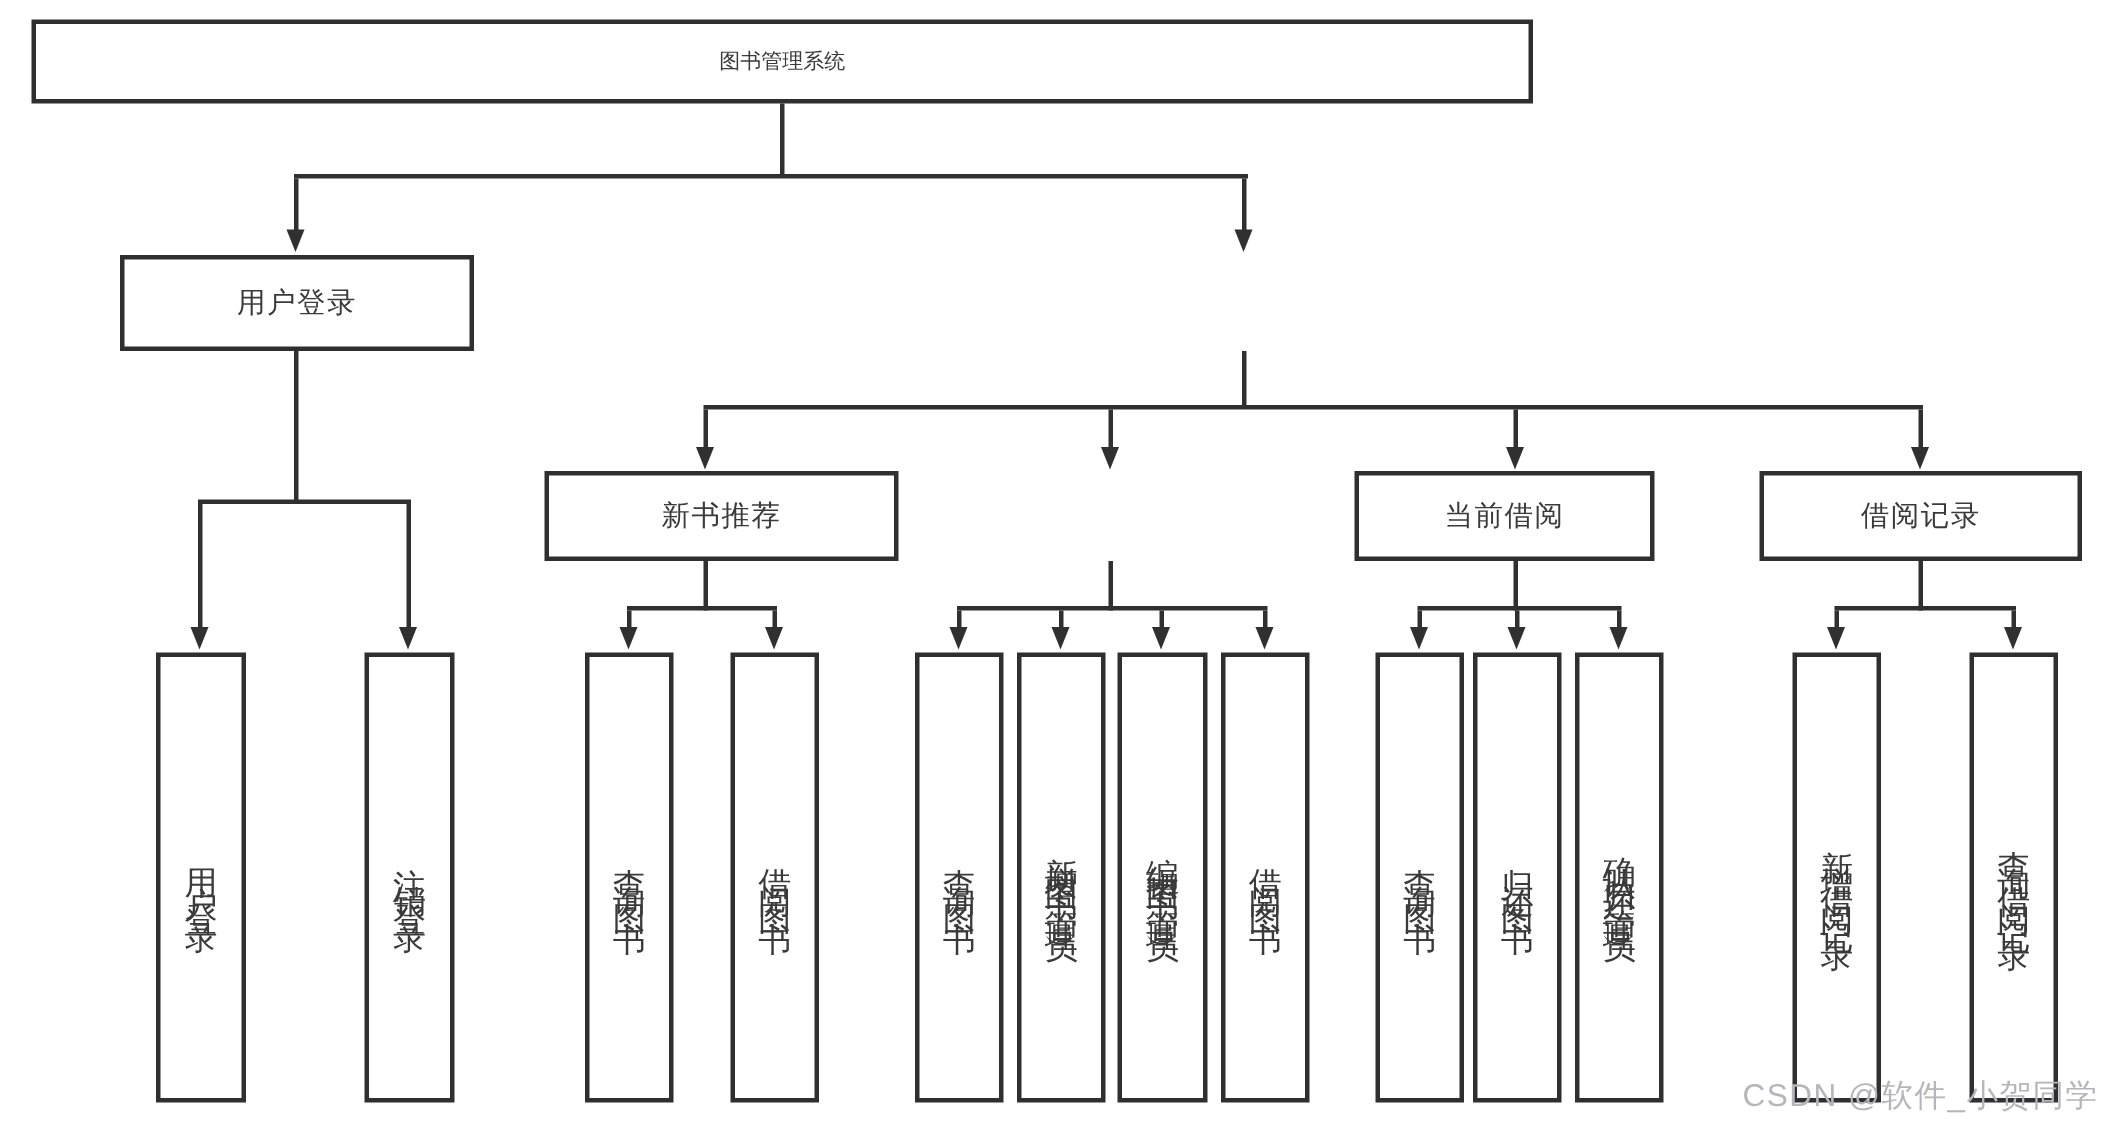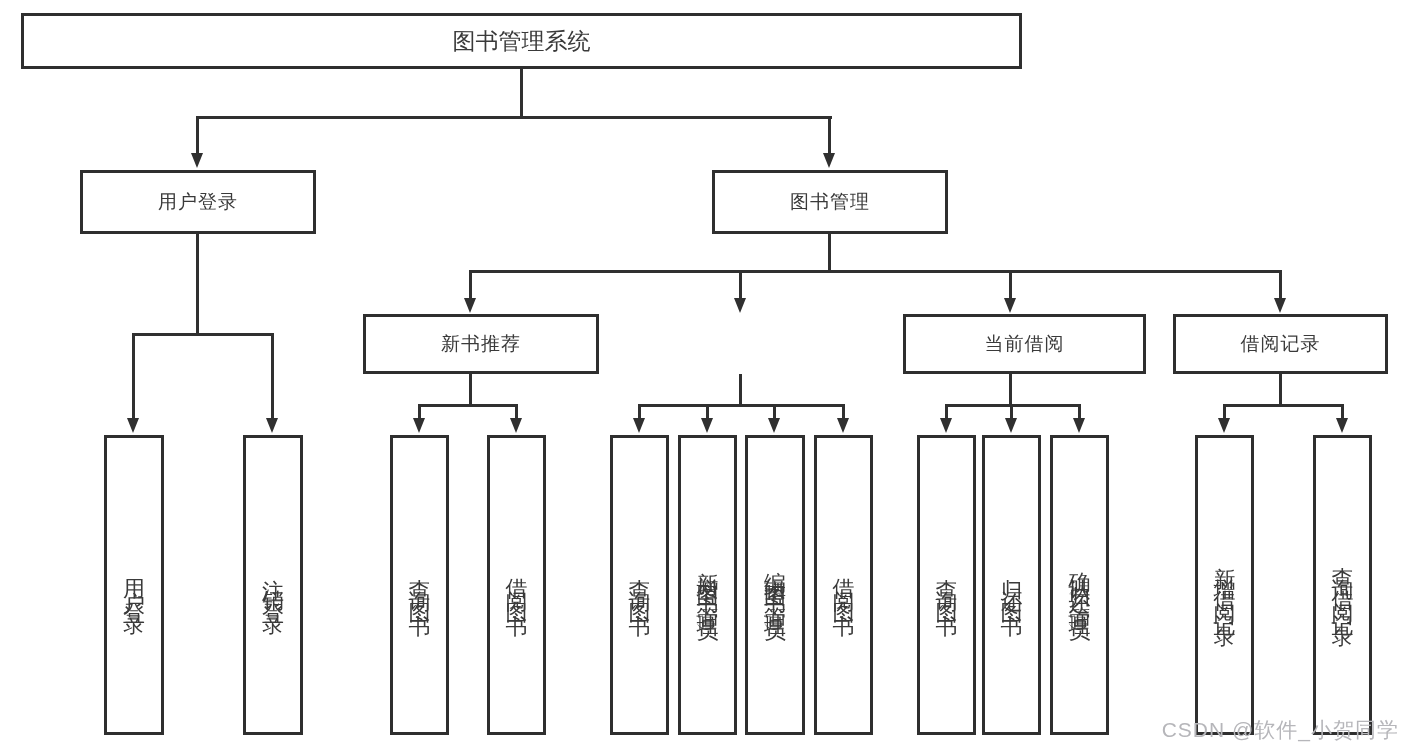--- a/index.html
+++ b/index.html
@@ -21,21 +21,21 @@
     box-sizing: border-box;
     background: #ffffff;
     border: 3px solid #2f2f2f;
     display: flex;
     align-items: center;
     justify-content: center;
     color: #3a3a3a;
     z-index: 2;
   }
   .node.h { font-size: 19px; letter-spacing: 1px; }
-  .node.root { font-size: 23px; }
+  .node.root { font-size: 14px; }
   .leaf span {
     writing-mode: vertical-lr;
     text-orientation: mixed;
     font-size: 22px;
     letter-spacing: 12px;
     color: #3a3a3a;
     line-height: 1;
   }
   .leaf.tight span { letter-spacing: 7px; }
   .leaf.mid span   { letter-spacing: 12px; }
@@ -86,28 +86,25 @@
 
 <div class="canvas">
 
   <div class="node root" style="left:21px; top:13px; width:1001px; height:56px;">
     <span>图书管理系统</span>
   </div>
 
   <div class="node h" style="left:80px; top:170px; width:236px; height:64px;">
     <span>用户登录</span>
   </div>
-  <div class="node h" style="left:712px; top:170px; width:236px; height:64px;">
-    <span>图书管理</span>
-  </div>
 
   <div class="node h" style="left:363px; top:314px; width:236px; height:60px;">
     <span>新书推荐</span>
   </div>
-  <div class="node h" style="left:903px; top:314px; width:243px; height:60px;">
+  <div class="node h" style="left:903px; top:314px; width:200px; height:60px;">
     <span>当前借阅</span>
   </div>
   <div class="node h" style="left:1173px; top:314px; width:215px; height:60px;">
     <span>借阅记录</span>
   </div>
 
   <div class="node leaf" style="left:104px; top:435px; width:60px; height:300px;">
     <span>用户登录</span>
   </div>
   <div class="node leaf" style="left:243px; top:435px; width:60px; height:300px;">

